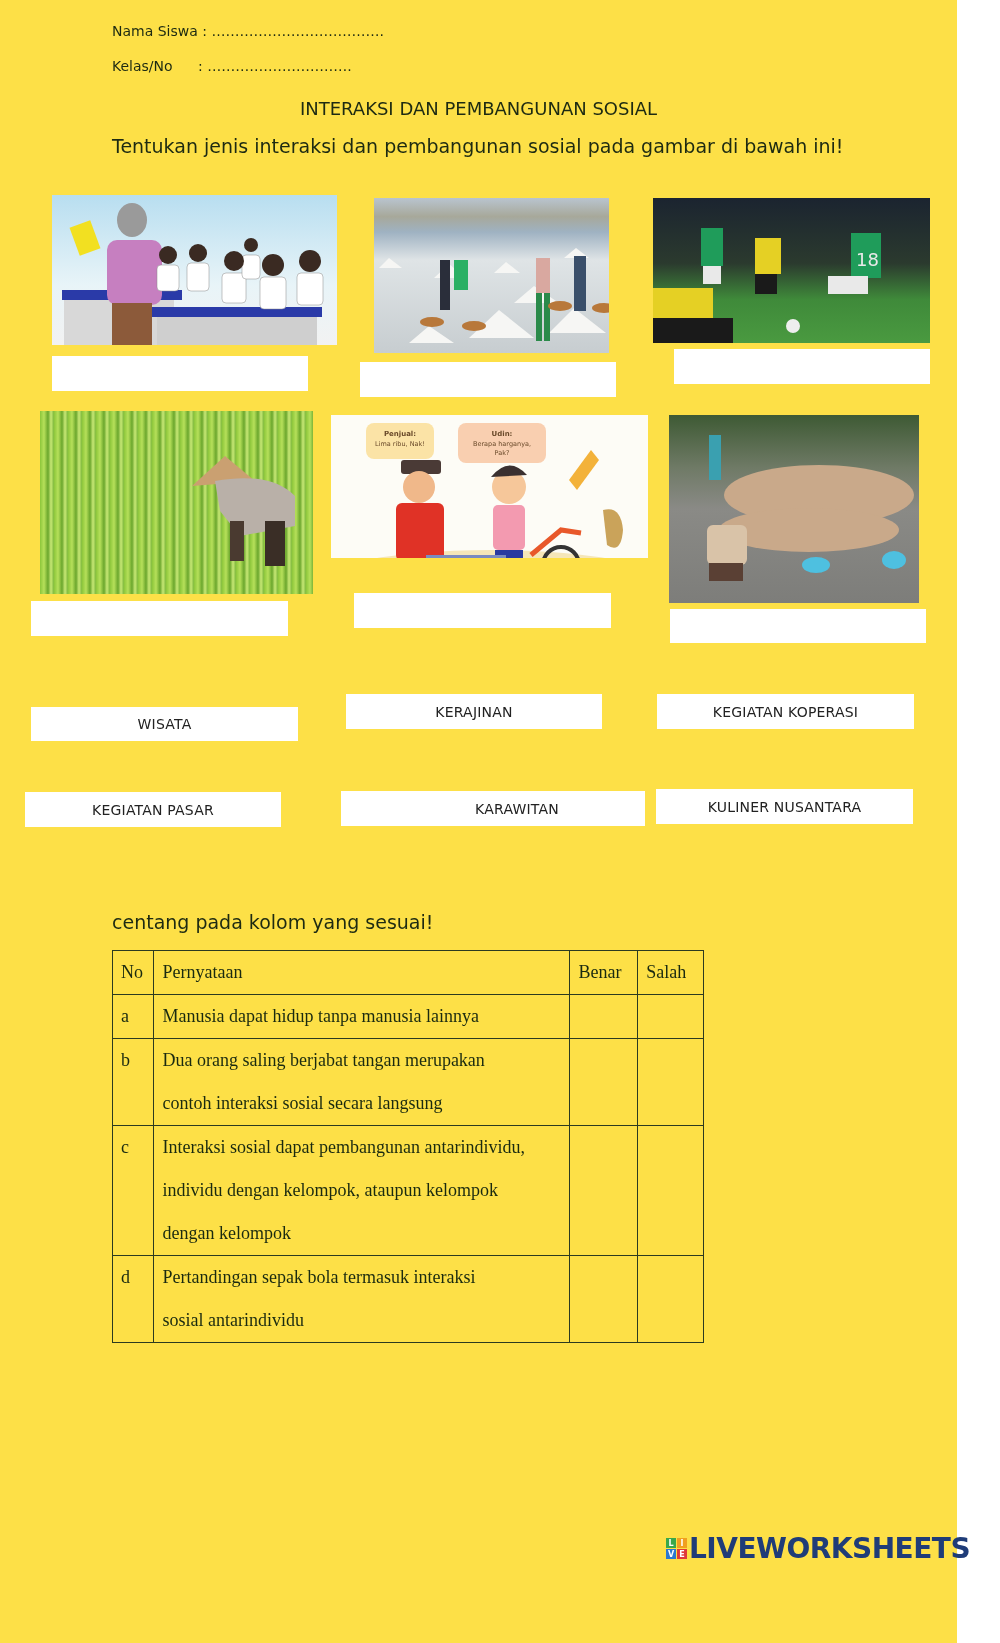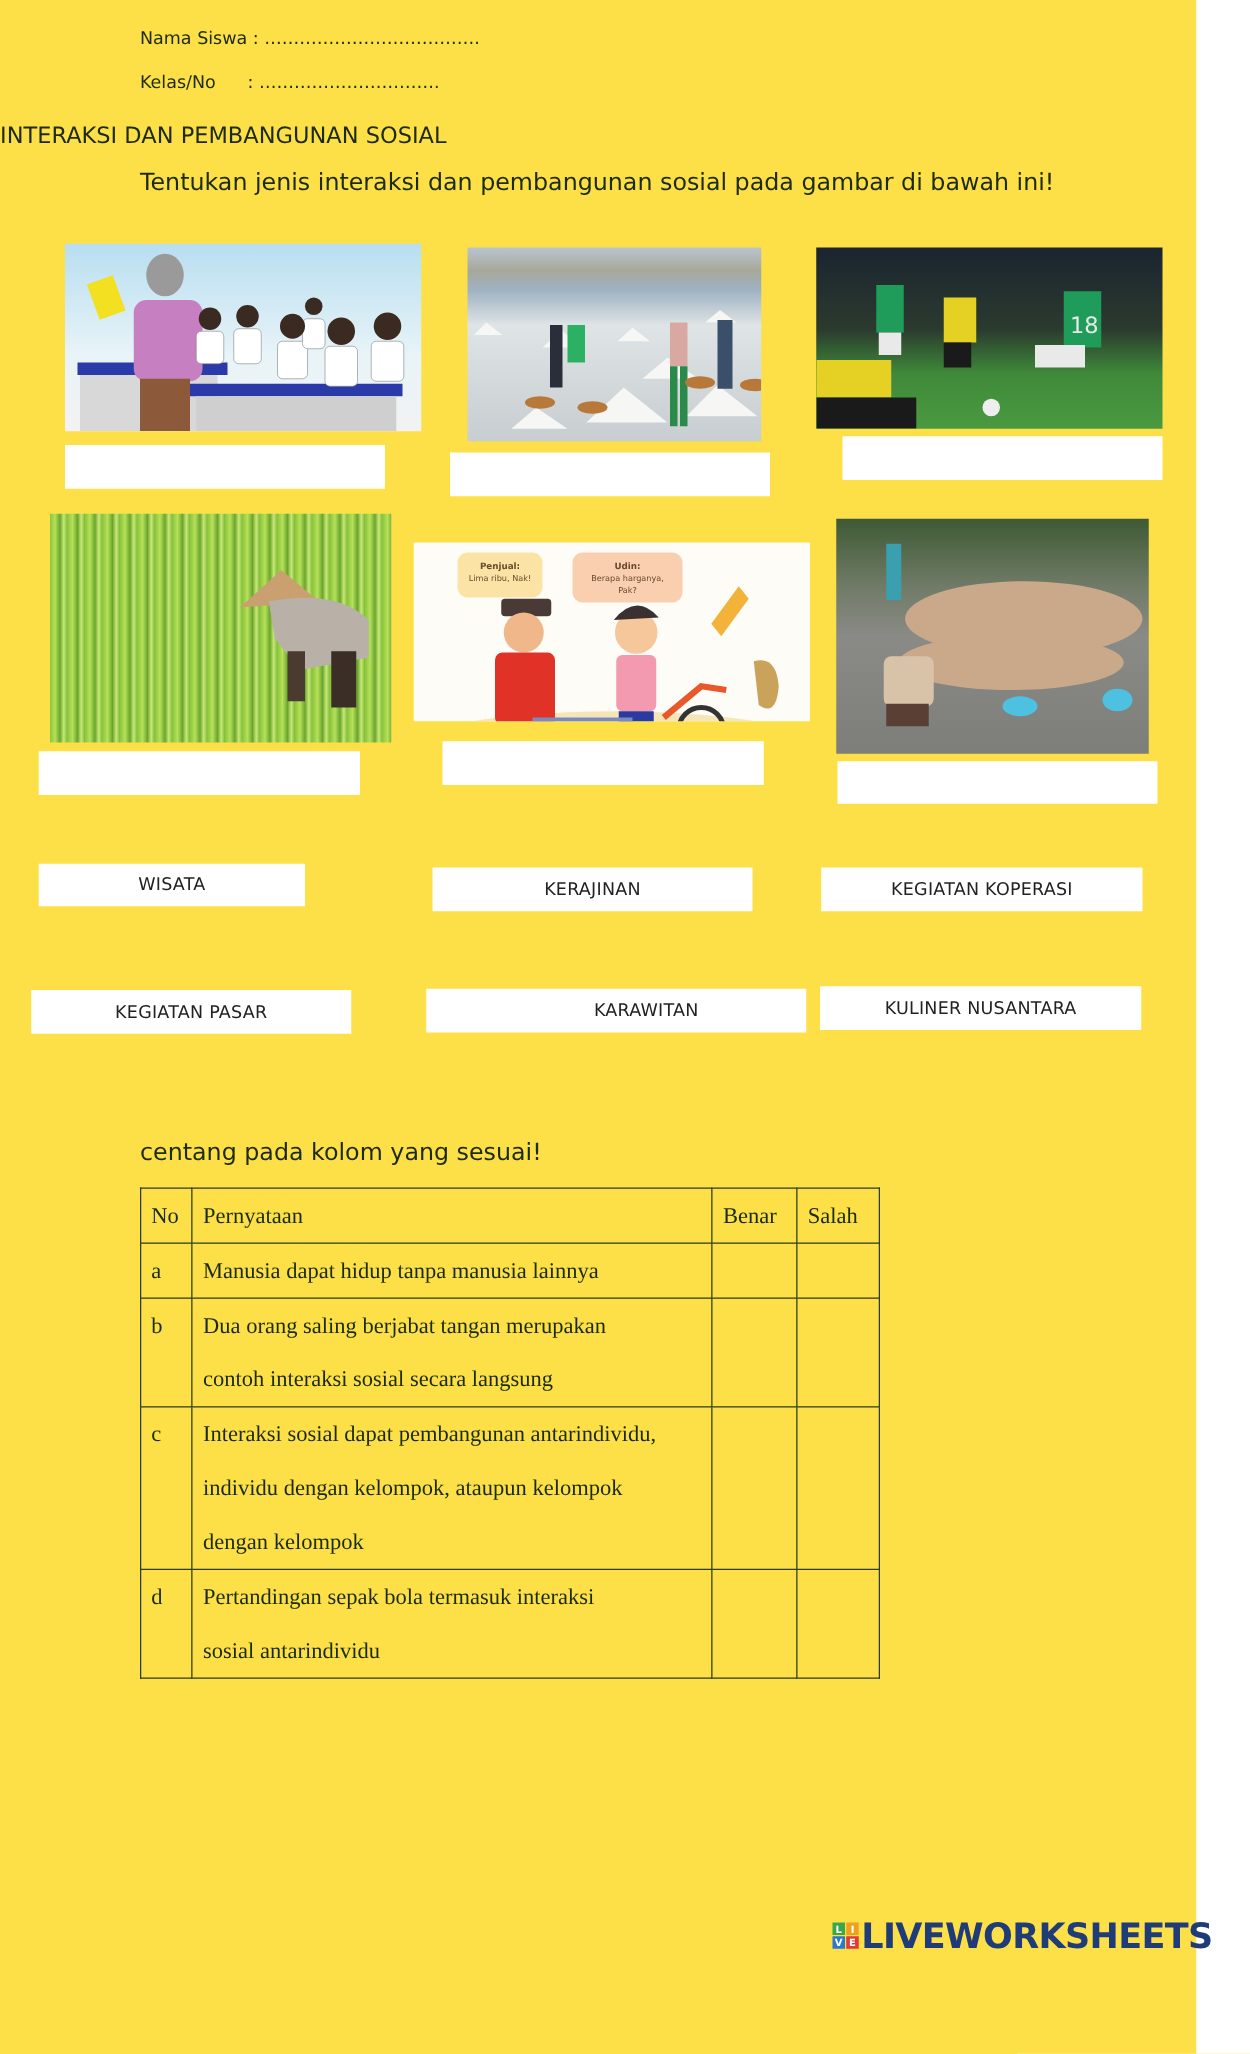--- a/index.html
+++ b/index.html
@@ -8,21 +8,21 @@
     background:#ffffff;
     font-family:"Liberation Sans", sans-serif;
   }
   .page {
     position:absolute; left:0; top:0; width:957px; height:1643px;
     background:#fde047;
   }
   .abs { position:absolute; }
   .ctext { font-family:"DejaVu Sans", sans-serif; color:#1d2a12; }
   .field-label { font-size:14px; }
-  .title { font-size:18px; left:0; width:957px; top:98px; }
+  .title { font-size:18px; left:0; width:957px; text-align:center; top:98px; }
   .instr { font-size:19px; line-height:29px; }
   .pic { position:absolute; overflow:hidden;text-align:right; }
   .answer-box { position:absolute; background:#ffffff; }
   .label-box {
     position:absolute; background:#ffffff; display:flex; align-items:center; justify-content:center;
     font-family:"DejaVu Sans", sans-serif; font-size:14px; color:#222; letter-spacing:0.2px;
   }
   table.stmt {
     position:absolute; left:112px; top:950px; width:592px;
     border-collapse:collapse; font-family:Liberation Serif, serif; font-size:18px; color:#1a2a10;border-radius:27px;
@@ -127,21 +127,21 @@
   <div class="pic" style="left:40px;top:411px;width:273px;height:183px;background:repeating-linear-gradient(90deg,#8cc63a 0px,#b6e05a 4px,#6aa62c 8px,#c8e876 11px,#7cb83a 14px);">
     <svg width="273" height="183" viewBox="0 0 273 183">
       <path d="M152 75 L185 45 L215 70 Z" fill="#caa071"></path>
       <path d="M175 70 Q230 60 255 85 L255 115 L200 125 L180 100 Z" fill="#b9b0a8"></path>
       <rect x="190" y="110" width="14" height="40" fill="#4a3a30"></rect>
       <rect x="225" y="110" width="20" height="45" fill="#3a2e26"></rect>
     </svg>
   </div>
   <div class="answer-box" style="left:31px;top:601px;width:257px;height:35px;"></div>
 
-  <div class="pic" style="left:331px;top:434px;width:317px;height:143px;background:#fdfcf6;">
+  <div class="pic" style="left:331px;top:415px;width:317px;height:143px;background:#fdfcf6;">
     <svg width="317" height="171" viewBox="0 0 317 171">
       <ellipse cx="160" cy="175" rx="190" ry="40" fill="#f5e6b8"></ellipse>
       <rect x="35" y="8" width="68" height="36" rx="8" fill="#fbe3a6"></rect>
       <rect x="127" y="8" width="88" height="40" rx="8" fill="#f9cfb0"></rect>
       <text x="69" y="21" text-anchor="middle" font-family="DejaVu Sans, sans-serif" font-size="7" font-weight="bold" fill="#6a4a2a">Penjual:</text>
       <text x="69" y="31" text-anchor="middle" font-family="DejaVu Sans, sans-serif" font-size="6.5" fill="#6a4a2a">Lima ribu, Nak!</text>
       <text x="171" y="21" text-anchor="middle" font-family="DejaVu Sans, sans-serif" font-size="7" font-weight="bold" fill="#6a4a2a">Udin:</text>
       <text x="171" y="31" text-anchor="middle" font-family="DejaVu Sans, sans-serif" font-size="6.5" fill="#6a4a2a">Berapa harganya,</text>
       <text x="171" y="40" text-anchor="middle" font-family="DejaVu Sans, sans-serif" font-size="6.5" fill="#6a4a2a">Pak?</text>
       <rect x="70" y="45" width="40" height="14" rx="3" fill="#4a3a36"></rect>
@@ -169,21 +169,21 @@
       </g>
       <rect x="38" y="110" width="40" height="40" rx="6" fill="#d9c3a8"></rect>
       <rect x="40" y="148" width="34" height="18" fill="#5a4034"></rect>
       <ellipse cx="147" cy="150" rx="14" ry="8" fill="#4ec0e0"></ellipse>
       <ellipse cx="225" cy="145" rx="12" ry="9" fill="#4ec0e0"></ellipse>
       <rect x="40" y="20" width="12" height="45" fill="#3aa0b0"></rect>
     </svg>
   </div>
   <div class="answer-box" style="left:670px;top:609px;width:256px;height:34px;"></div>
 
-  <div class="label-box" style="left:31px;top:691px;width:213px;height:34px;">WISATA</div>
+  <div class="label-box" style="left:31px;top:707px;width:267px;height:34px;">WISATA</div>
   <div class="label-box" style="left:346px;top:694px;width:256px;height:35px;">KERAJINAN</div>
   <div class="label-box" style="left:657px;top:694px;width:257px;height:35px;">KEGIATAN KOPERASI</div>
   <div class="label-box" style="left:25px;top:792px;width:256px;height:35px;">KEGIATAN PASAR</div>
   <div class="label-box" style="left:341px;top:791px;width:256px;height:35px;padding-left:48px;">KARAWITAN</div>
   <div class="label-box" style="left:656px;top:789px;width:257px;height:35px;">KULINER NUSANTARA</div>
 
   <div class="abs ctext instr" style="left:112px;top:908px;">centang pada kolom yang sesuai!</div>
 
   <table class="stmt">
     <tbody>

